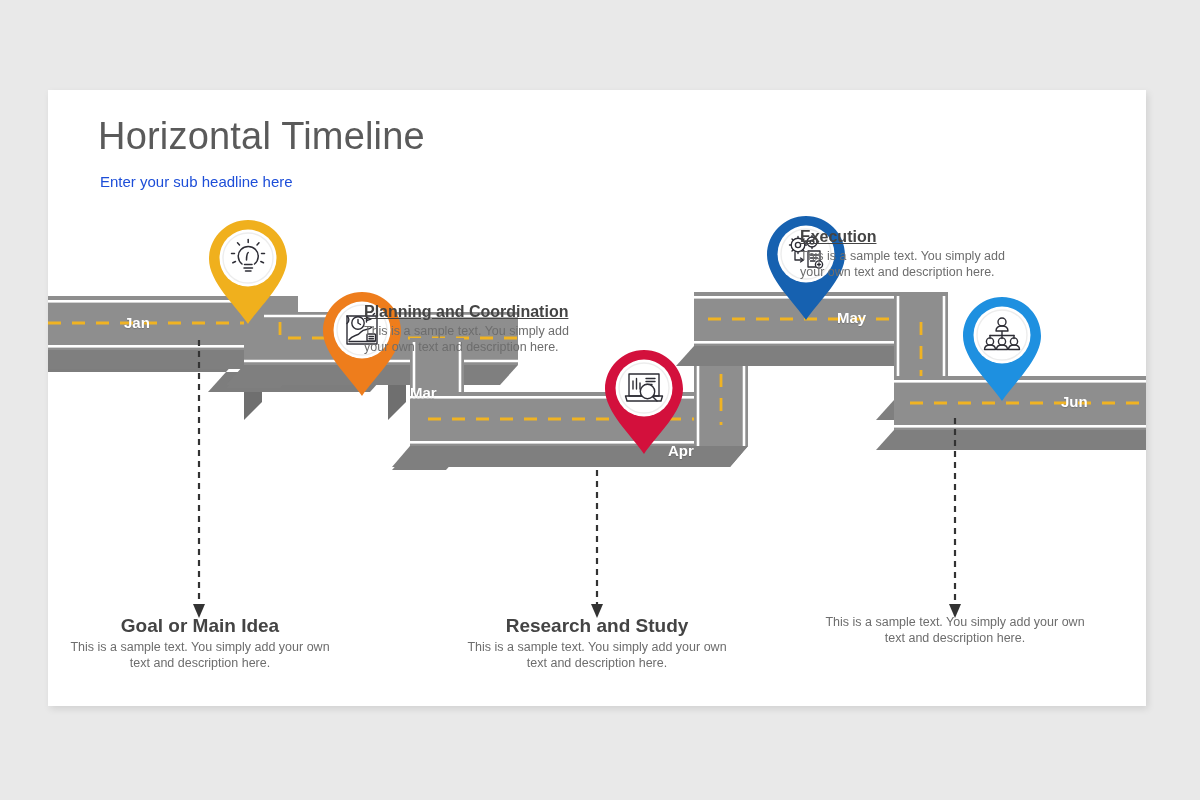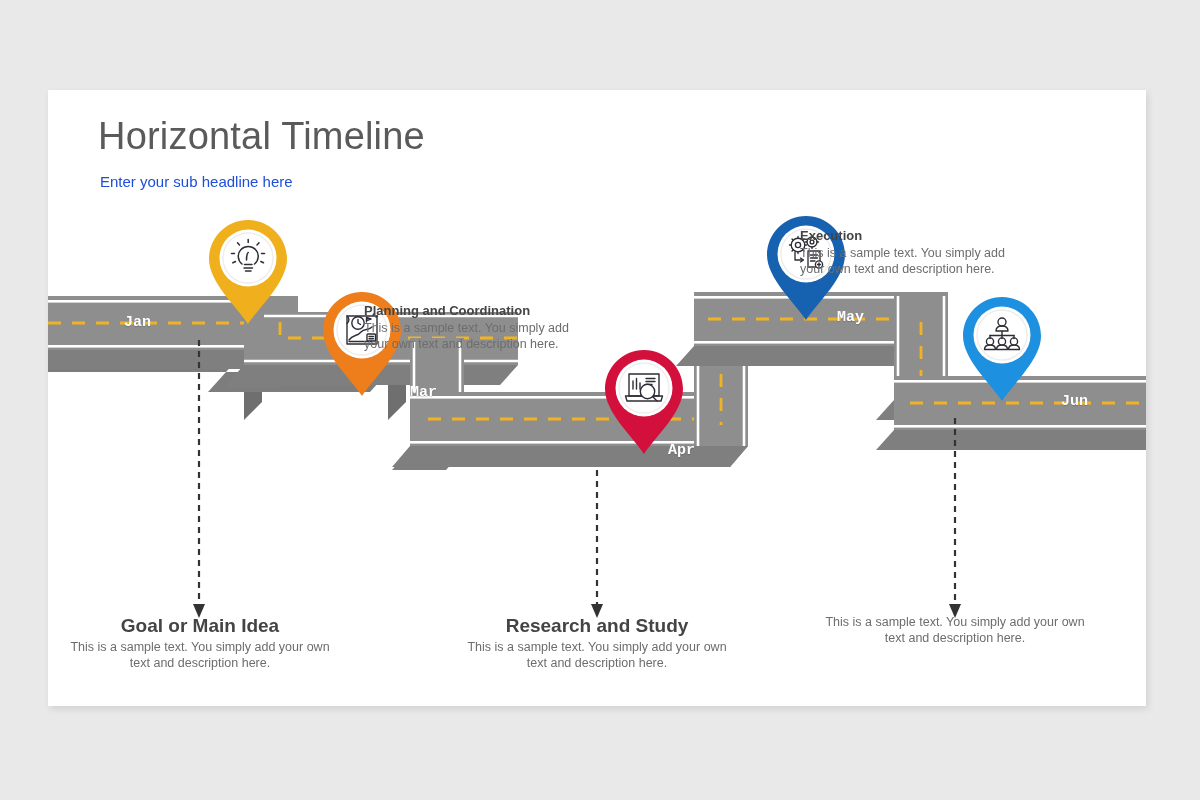--- a/index.html
+++ b/index.html
@@ -38,32 +38,31 @@
     width: 1098px; height: 616px;
     overflow: visible;
   }
 
   
   .month-label {
     position: absolute;
     font-size: 15px; font-weight: bold; color: #ffffff;
     white-space: nowrap;
     text-shadow: 0 1px 1px rgba(0,0,0,0.18);
-    font-family: Liberation Mono, monospace;
   }
 
   
   .pin { position: absolute; width: 84px; height: 108px; }
   .pin svg { display: block; overflow: visible; }
 
   
   .callout { position: absolute; width: 225px; }
   .callout .c-title {
-    font-size: 13px; font-weight: bold; color: #444444;
-    margin-bottom: 3px; white-space: nowrap;
+    font-size: 16px; font-weight: bold; color: #444444;
+    margin-bottom: 3px; white-space: nowrap; text-decoration: underline;
   }
   .callout .c-body {
     font-size: 12.5px; font-weight: 400; color: #6d6d6d; line-height: 1.26;
   }
 
   
   .bottom-label { position: absolute; width: 260px; text-align: center; }
   .bottom-label .b-title {
     font-size: 19px; font-weight: bold; color: #444444;
     margin-bottom: 3px; white-space: nowrap;

